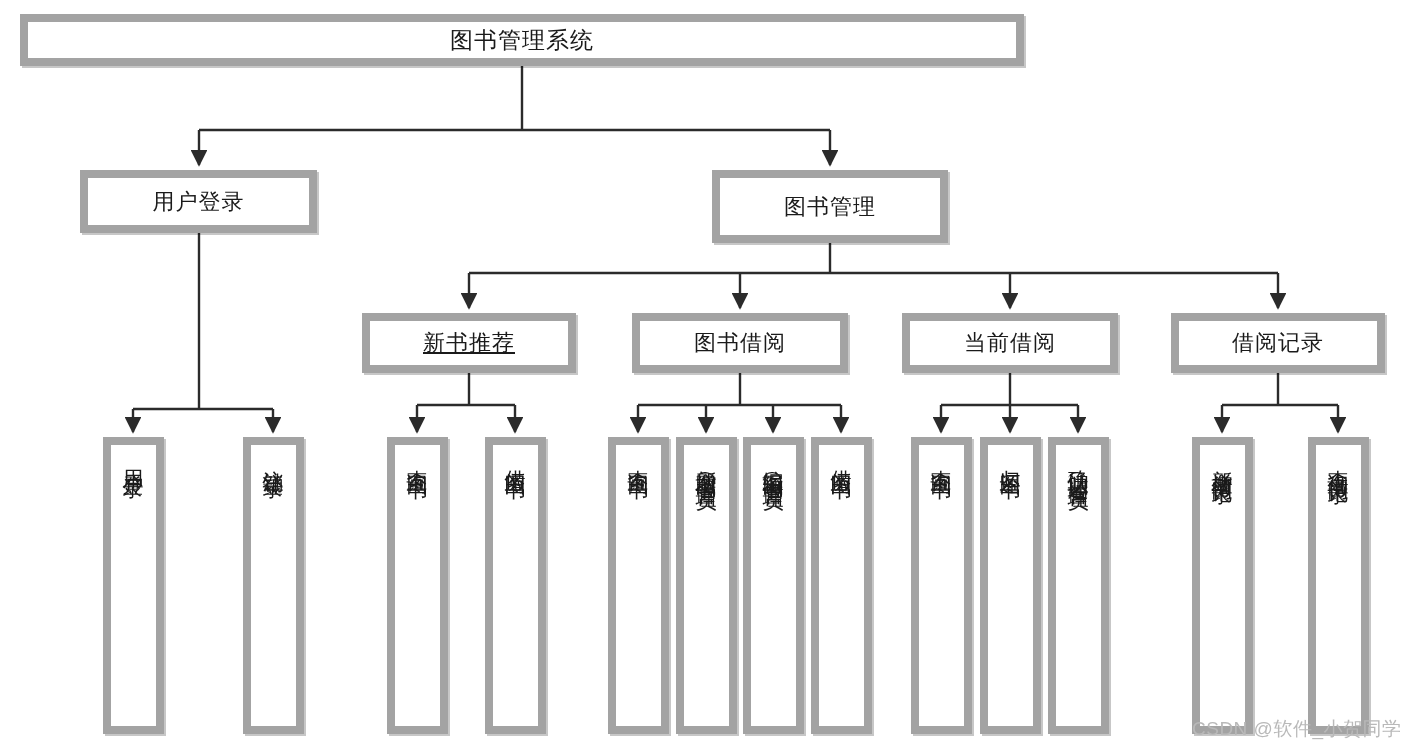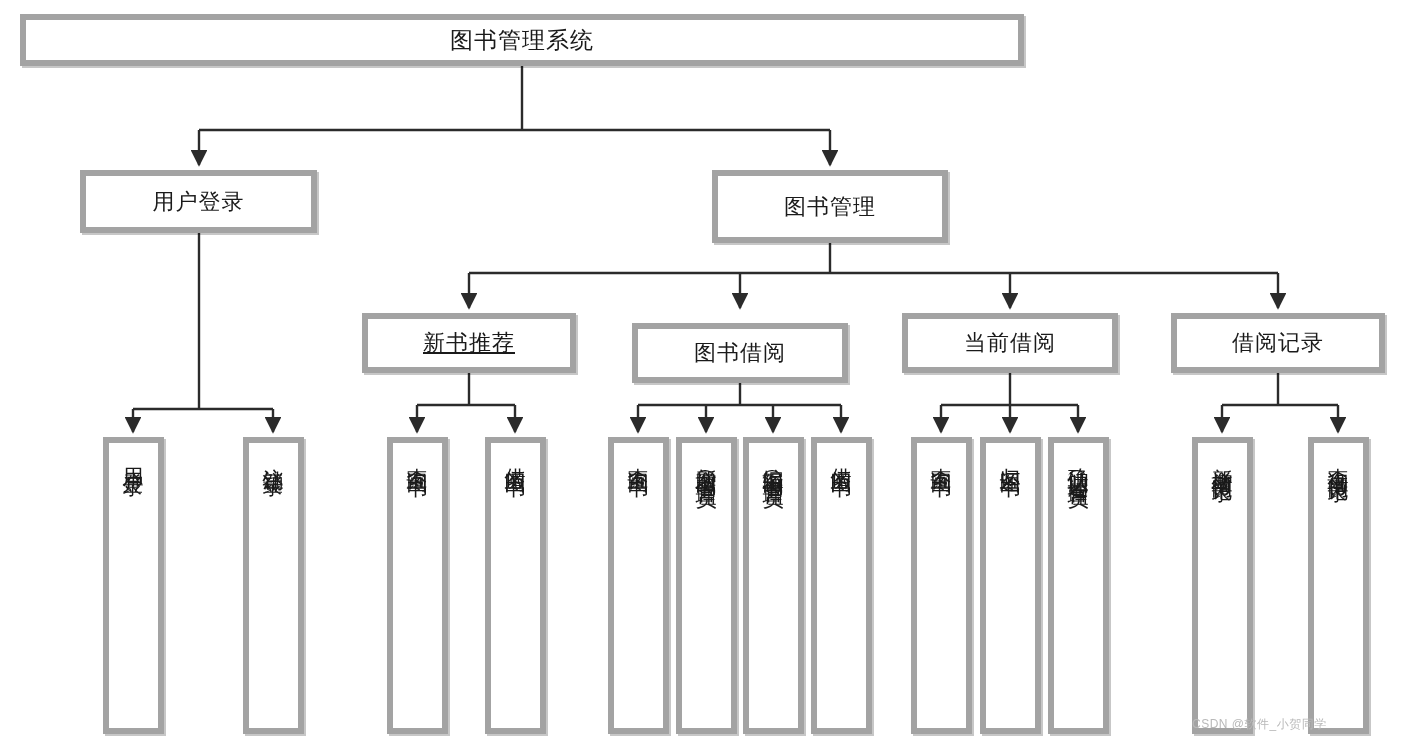--- a/index.html
+++ b/index.html
@@ -21,21 +21,21 @@
     position: absolute;
     left: 0;
     top: 0;
     width: 1405px;
     height: 747px;
     pointer-events: none;
   }
   .node {
     position: absolute;
     box-sizing: border-box;
-    border: 6px solid #a3a3a3;
+    border: 8px solid #a3a3a3;
     background: #ffffff;
     box-shadow: 2px 2px 0 rgba(0,0,0,0.22);
     display: flex;
     align-items: center;
     justify-content: center;
     color: #1a1a1a;
   }
   .node .label {
     display: block;
     text-align: center;
@@ -58,21 +58,21 @@
   .node.vert .label {
     writing-mode: vertical-rl;
     text-orientation: upright;
     font-size: 21px;
     letter-spacing: 3px;
     line-height: 1;
   }
   .watermark {
     position: absolute;
     color: #b9b9b9;
-    font-size: 12px;
+    font-size: 19px;
     letter-spacing: 0.5px;
     white-space: nowrap;
     user-select: none;
   }
 </style>
 </head>
 <body>
 
 <div id="diagram-root">
 
@@ -133,21 +133,21 @@
   <div class="node horiz" style="left:80px; top:170px; width:237px; height:63px;">
     <span class="label">用户登录</span>
   </div>
   <div class="node horiz" style="left:712px; top:170px; width:236px; height:73px;">
     <span class="label">图书管理</span>
   </div>
 
   <div class="node horiz" style="left:362px; top:313px; width:214px; height:60px;text-decoration:underline;">
     <span class="label">新书推荐</span>
   </div>
-  <div class="node horiz" style="left:632px; top:323px; width:216px; height:60px;">
+  <div class="node horiz" style="left:632px; top:313px; width:216px; height:60px;">
     <span class="label">图书借阅</span>
   </div>
   <div class="node horiz" style="left:902px; top:313px; width:216px; height:60px;">
     <span class="label">当前借阅</span>
   </div>
   <div class="node horiz" style="left:1171px; top:313px; width:214px; height:60px;">
     <span class="label">借阅记录</span>
   </div>
 
   <div class="node vert" style="left:103px; top:437px; width:61px; height:297px;">

